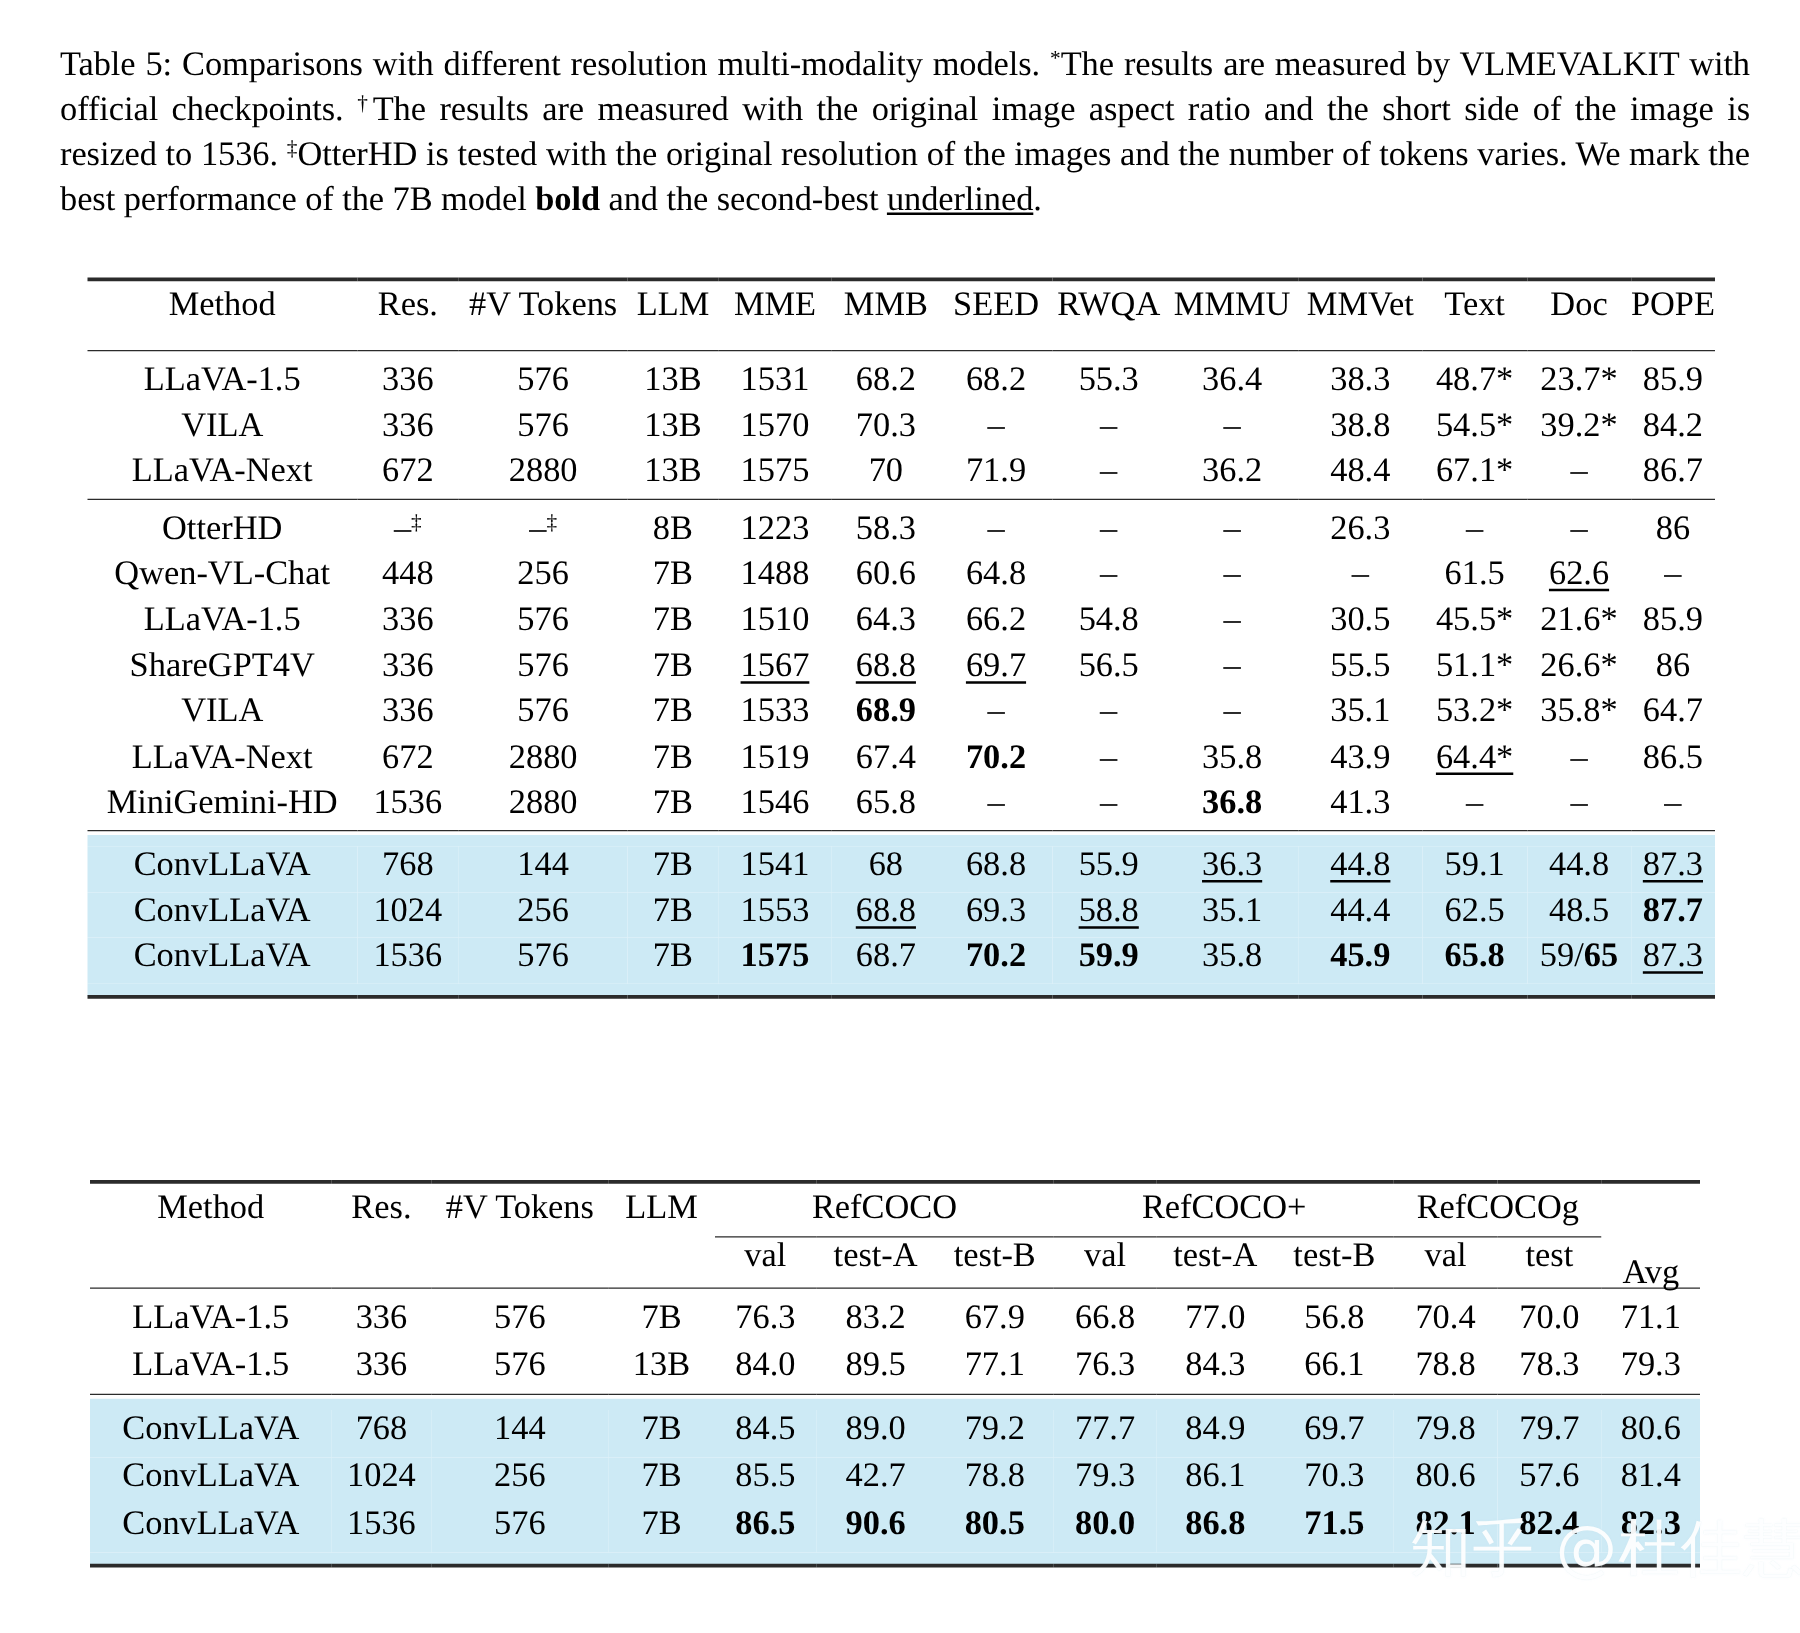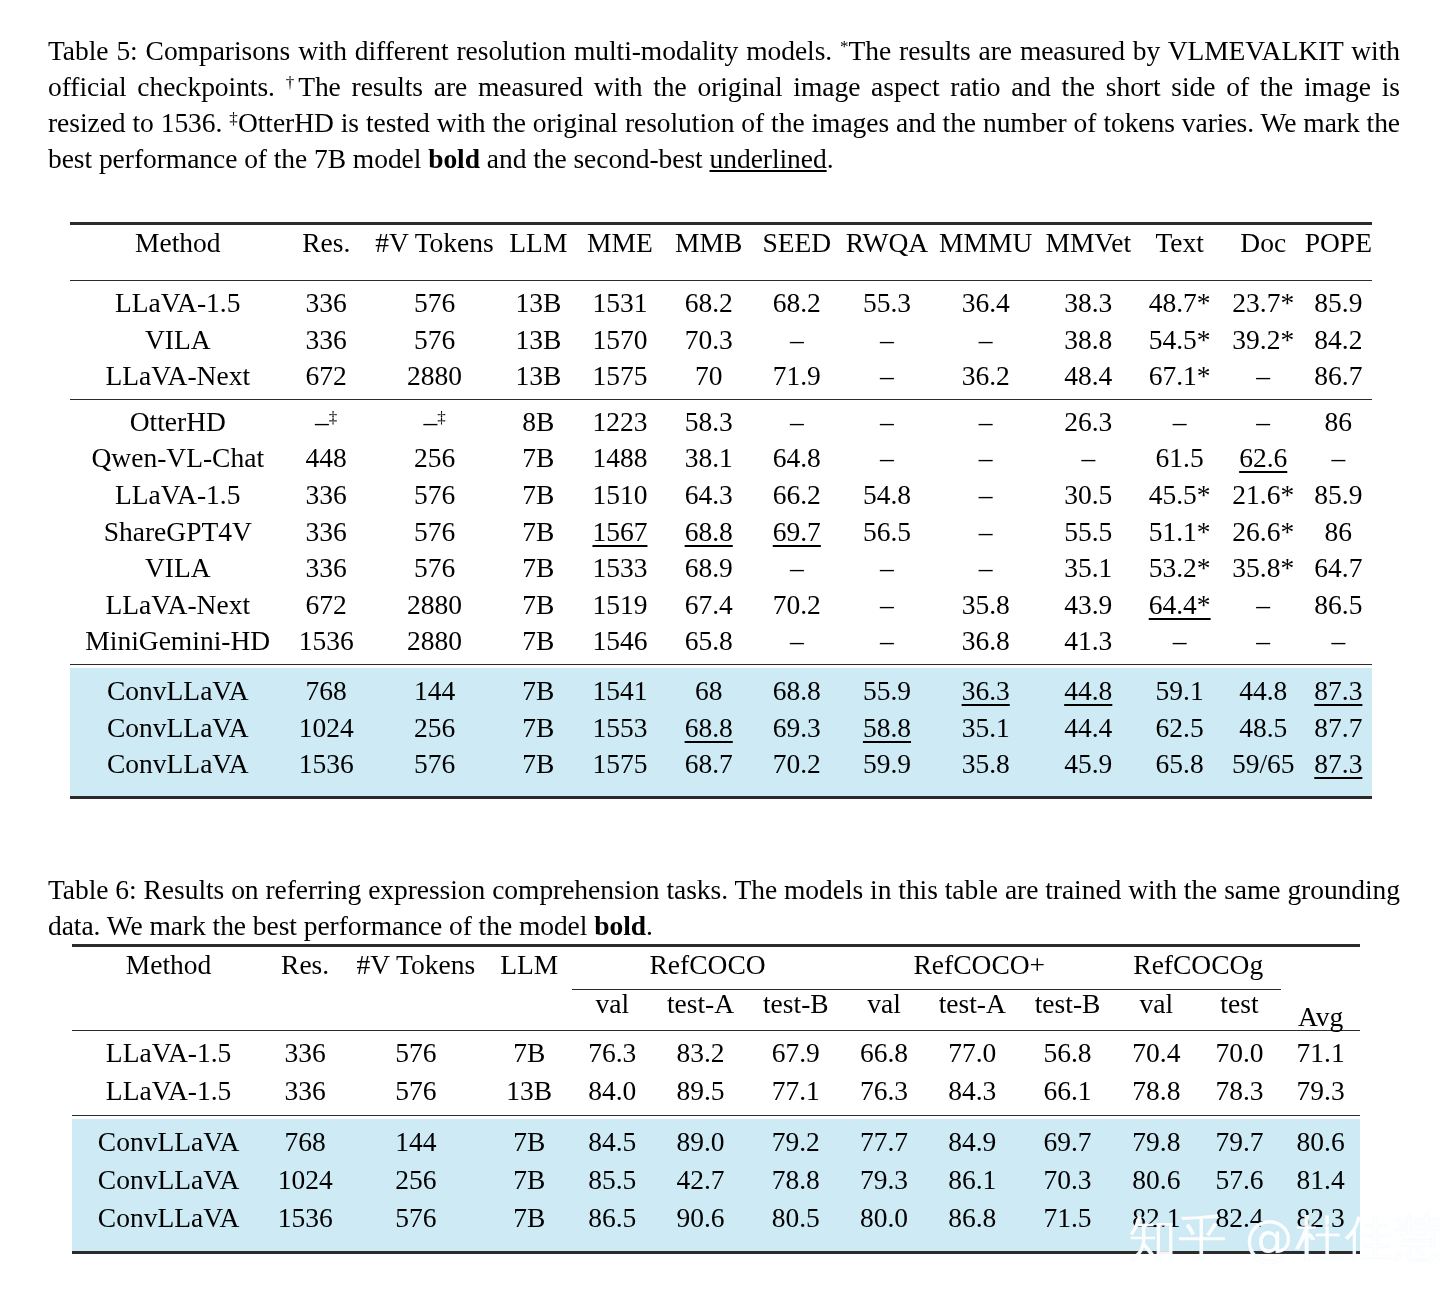--- a/index.html
+++ b/index.html
@@ -107,21 +107,21 @@
     font-size: 27.5px;
   }
 
   
   tr.data > td {
     height: 36.6px;
     font-size: 27.5px;
   }
   #table6-wrap tr.data > td { height: 38px; }
 
-  .b  { font-weight: normal; }
+  .b  { font-weight: bold; }
   .u  { text-decoration: underline; text-underline-offset: 3.5px; text-decoration-thickness: 1.6px; margin-top: 32px; }
 
   
   tr.hl > td {
     background: #cdeaf5;
   }
   tr.hl-pad > td {
     background: #cdeaf5;
     height: 9px;
   }
@@ -261,21 +261,21 @@
             <td><span>–</span></td>
             <td><span>–</span></td>
             <td><span>86</span></td>
           </tr>
           <tr class="data">
             <td><span>Qwen-VL-Chat</span></td>
             <td><span>448</span></td>
             <td><span>256</span></td>
             <td><span>7B</span></td>
             <td><span>1488</span></td>
-            <td><span>38.1</span></td>
+            <td><span>60.6</span></td>
             <td><span>64.8</span></td>
             <td><span>–</span></td>
             <td><span>–</span></td>
             <td><span>–</span></td>
             <td><span>61.5</span></td>
             <td><span class="u">62.6</span></td>
             <td><span>–</span></td>
           </tr>
           <tr class="data">
             <td><span>LLaVA-1.5</span></td>
@@ -406,21 +406,20 @@
           <tr class="gap-sm hl-pad">
             <td colspan="13"></td>
           </tr>
           <tr class="rule-thick">
             <td colspan="13"></td>
           </tr>
         </tbody>
     </table>
   </div>
 
-  <div class="caption" id="caption-table6">Table 6: Results on referring expression comprehension tasks. The models in this table are trained with the same grounding data. We mark the best performance of the model <b>bold</b>.</div>
 
   <div id="table6-wrap">
     <table class="tbl">
       <colgroup>
         <col style="width:15.0%">
         <col style="width:6.2%">
         <col style="width:11.0%">
         <col style="width:6.6%">
         <col style="width:6.3%">
         <col style="width:7.4%">

